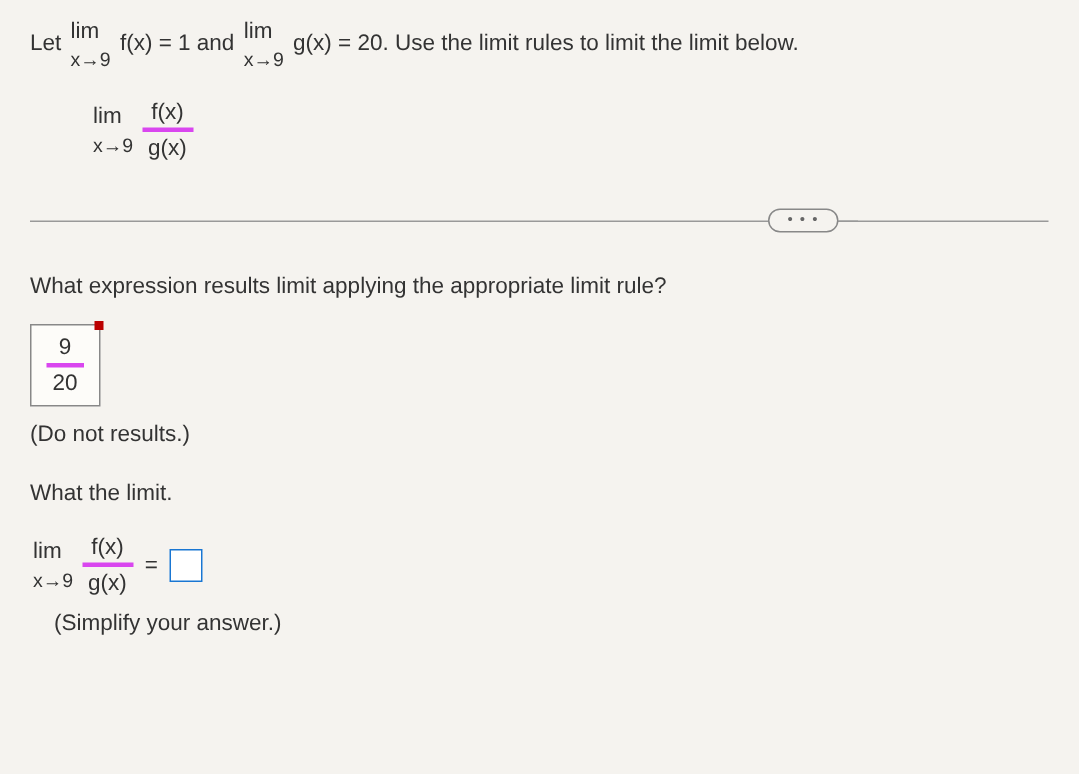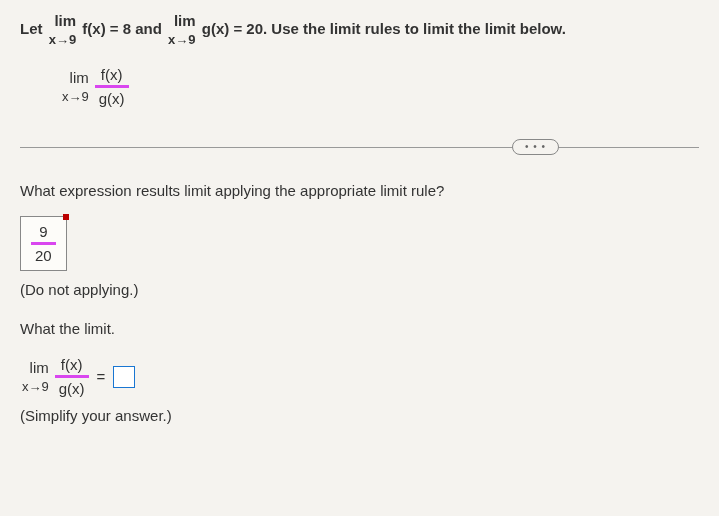--- a/index.html
+++ b/index.html
@@ -6,24 +6,24 @@
     body {
       font-family: Arial, sans-serif;
       background: #f5f3ef;
       width: 719px;
       height: 516px;
       padding: 10px 20px;
       color: #333;
       font-size: 15px;
       line-height: 1.4;
     }
-    .problem-statement { margin-bottom: 8px; font-weight: bold; }
+    .problem-statement { margin-bottom: 8px; }
     .lim-inline {
       display: inline-block;
-      text-align: right;
+      text-align: left;
       vertical-align: middle;
       margin: 0 2px;
     }
     .lim-inline .top { display: block; }
     .lim-inline .bot { display: block; font-size: 13px; }
     .lim-frac {
       display: flex;
       align-items: center;
       margin: 15px 0 15px 40px;
     }
@@ -88,21 +88,21 @@
 <body>
 
 
 
 <div class="problem-statement">
   <span>Let</span>
   <span class="lim-inline">
     <span class="top">lim</span>
     <span class="bot">x→9</span>
   </span>
-  <span>f(x) = 8</span>
+  <span>f(x) = 1</span>
   <span>and</span>
   <span class="lim-inline">
     <span class="top">lim</span>
     <span class="bot">x→9</span>
   </span>
   <span>g(x) = 20.</span>
   <span>Use the limit rules to limit the limit below.</span>
 </div>
 
 <div class="lim-frac">
@@ -124,33 +124,33 @@
 
 <div class="question">What expression results limit applying the appropriate limit rule?</div>
 
 <div class="answer-box">
   <span class="frac">
     <span class="num">9</span>
     <span class="den">20</span>
   </span>
 </div>
 
-<div class="hint">(Do not applying.)</div>
+<div class="hint">(Do not results.)</div>
 
 <div class="question">What the limit.</div>
 
 <div class="final-row">
   <span class="lim-inline">
     <span class="top">lim</span>
     <span class="bot">x→9</span>
   </span>
   <span class="frac">
     <span class="num">f(x)</span>
     <span class="den">g(x)</span>
   </span>
   <span style="margin:0 4px;">=</span>
   <span class="input-square"></span>
 </div>
 
-<div style="margin-top:6px;">(Simplify your answer.)</div>
+<div style="margin-top:6px;margin-left:16px;">(Simplify your answer.)</div>
 
 
 
 
 </body></html>

